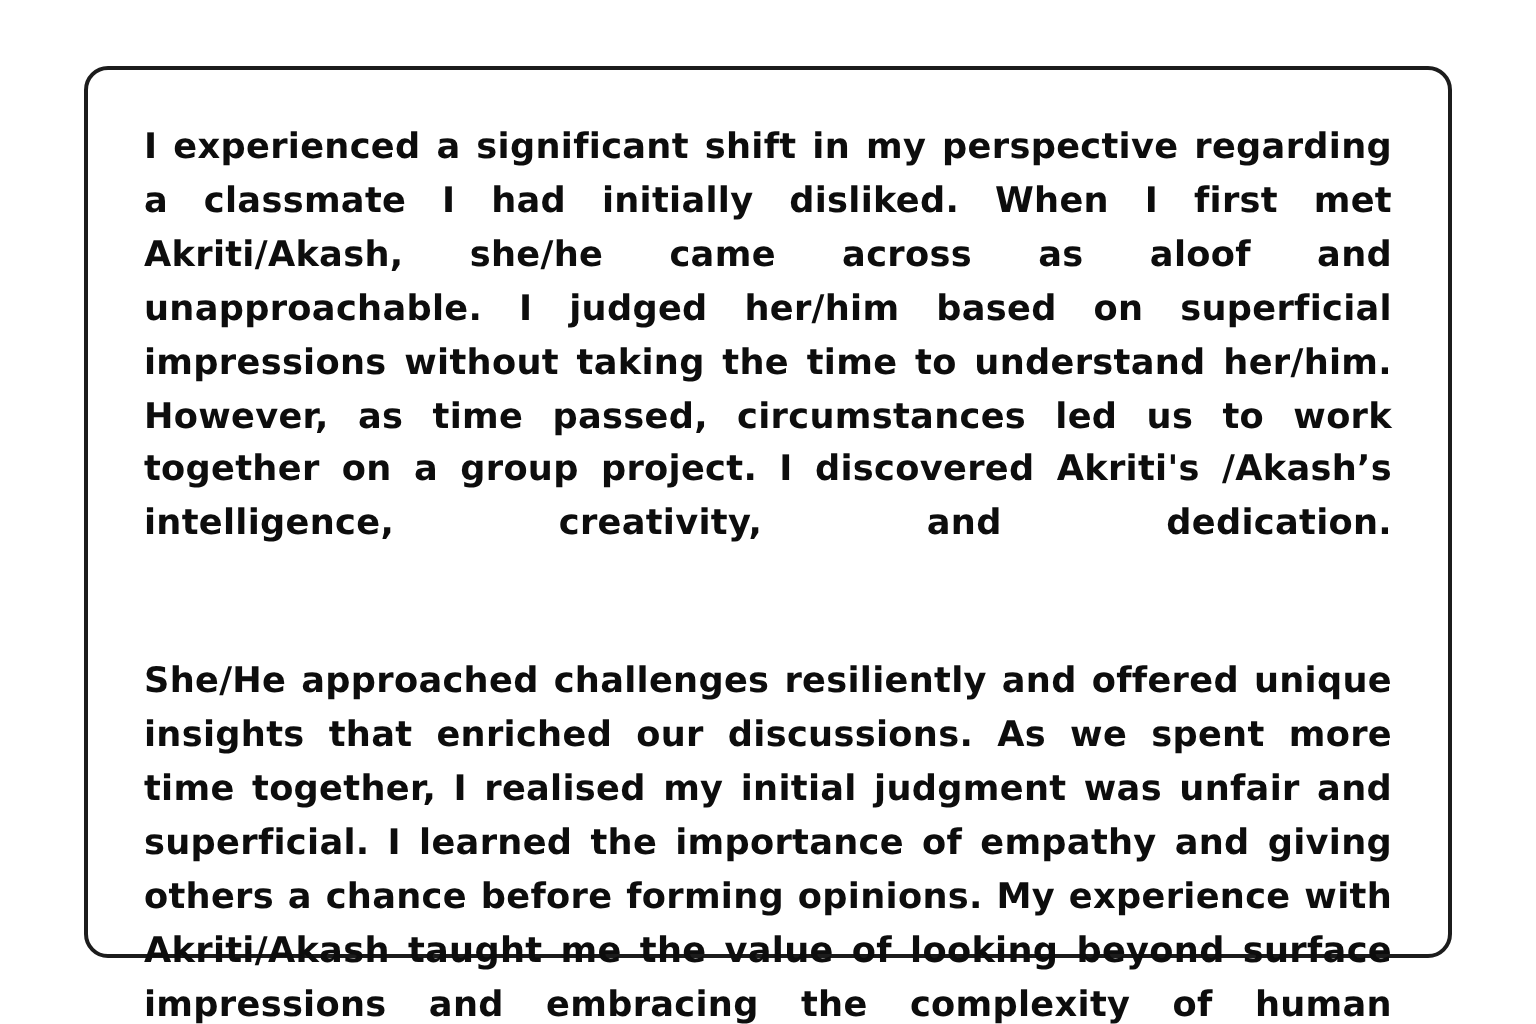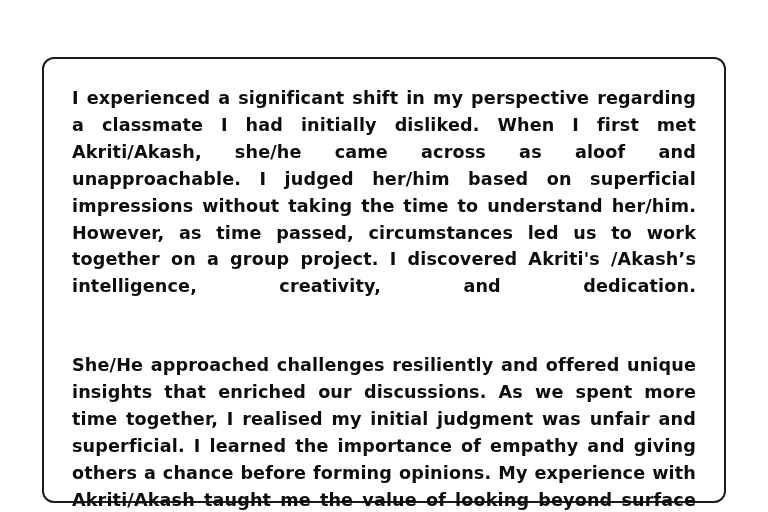--- a/index.html
+++ b/index.html
@@ -21,21 +21,20 @@
     position: absolute;
     left: 42px;
     top: 33px;
     width: 684px;
     height: 446px;
     box-sizing: border-box;
     border: 2px solid #1c1c1c;
     border-radius: 12px;
     background: #ffffff;
     padding: 26px 28px 20px 28px;
-    margin-top: 24px;
   }
   .para {
     color: #0d0d0d;
     font-size: 17.6px;
     line-height: 1.53;
     font-weight: bold;
     text-align: justify;
     text-justify: inter-word;
     margin: 0;
     letter-spacing: 0.15px;

